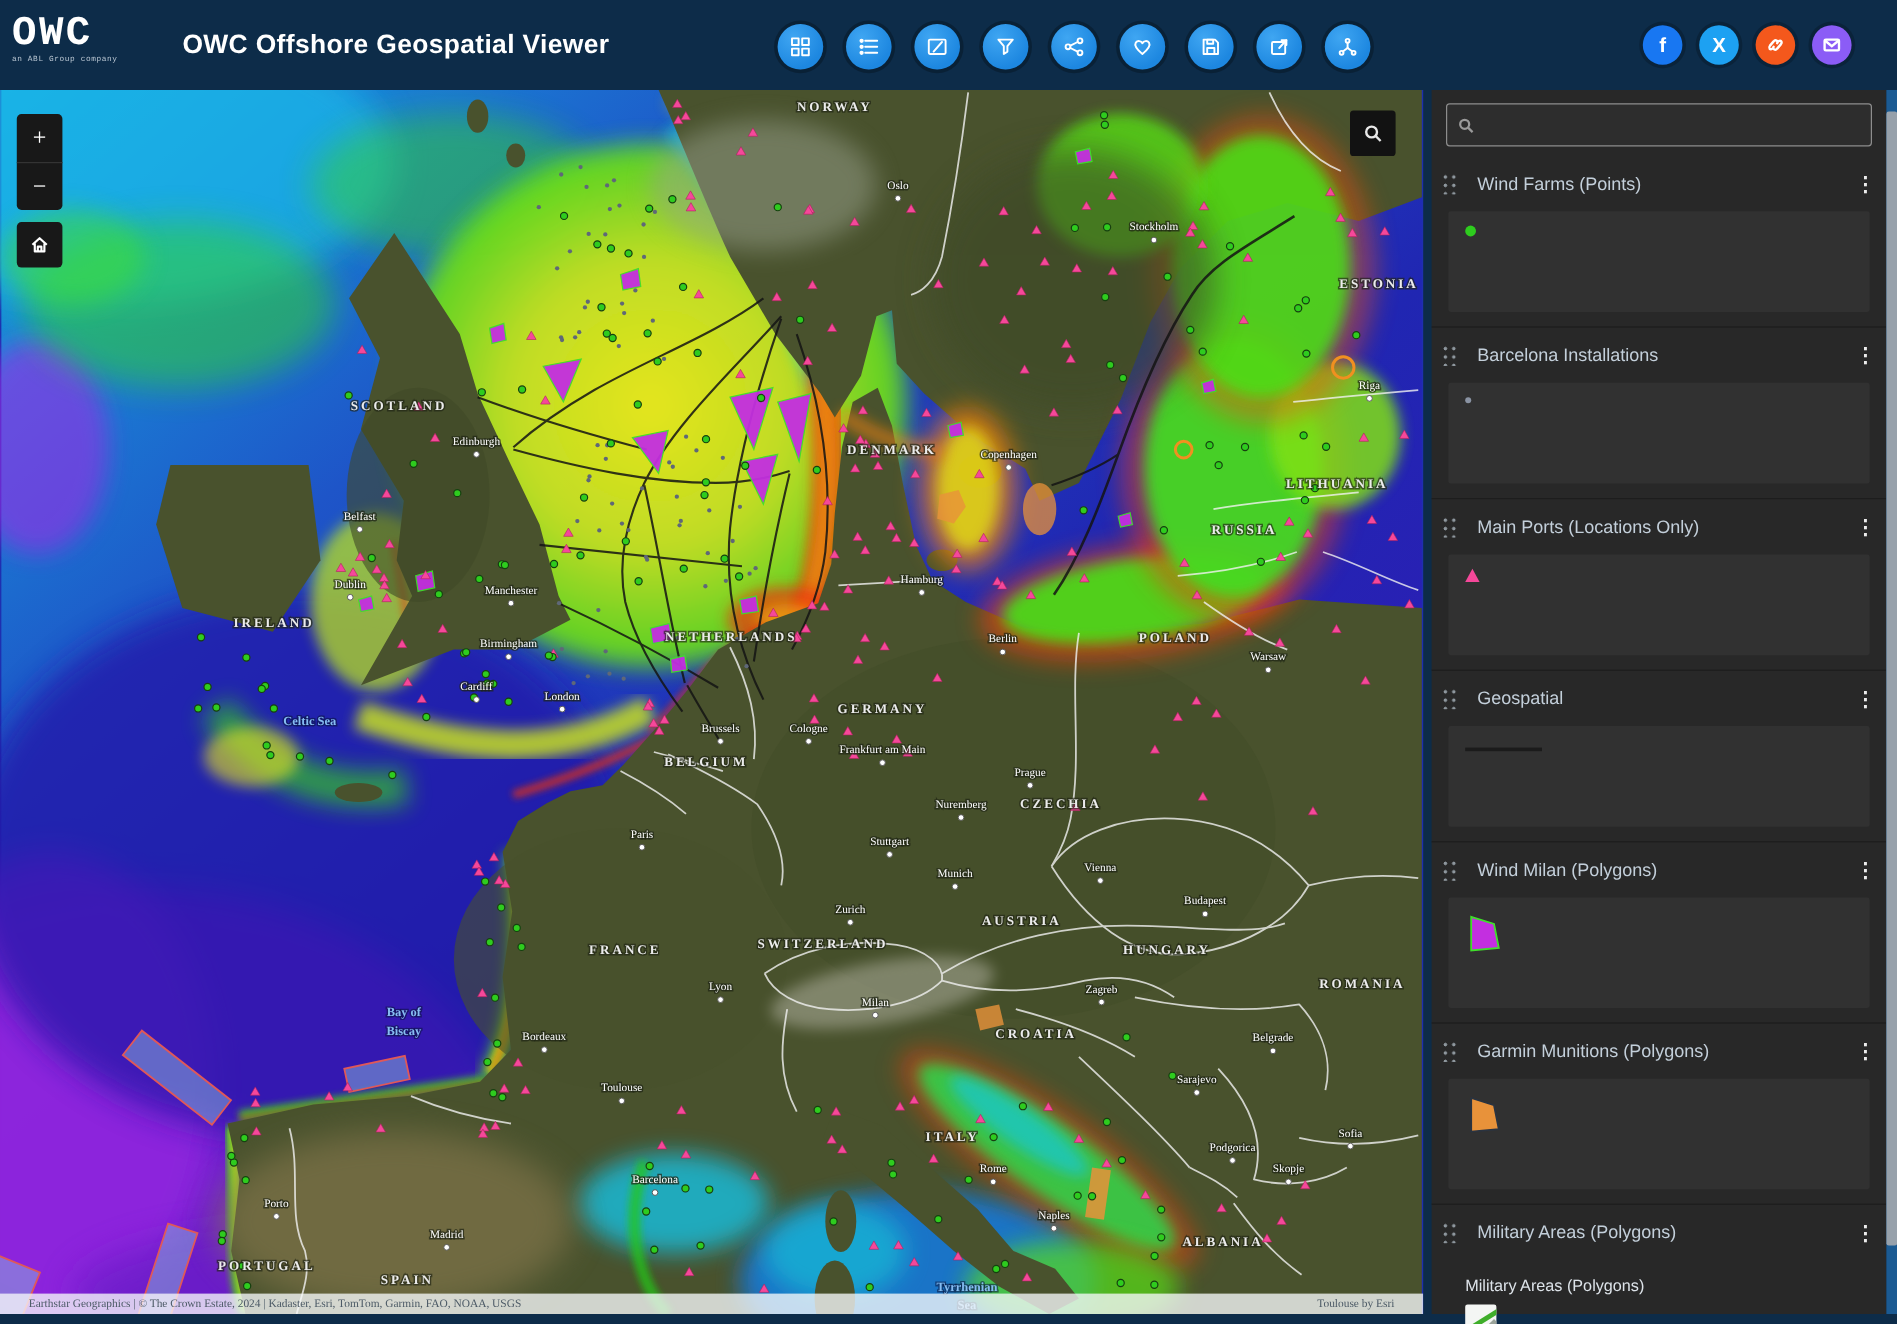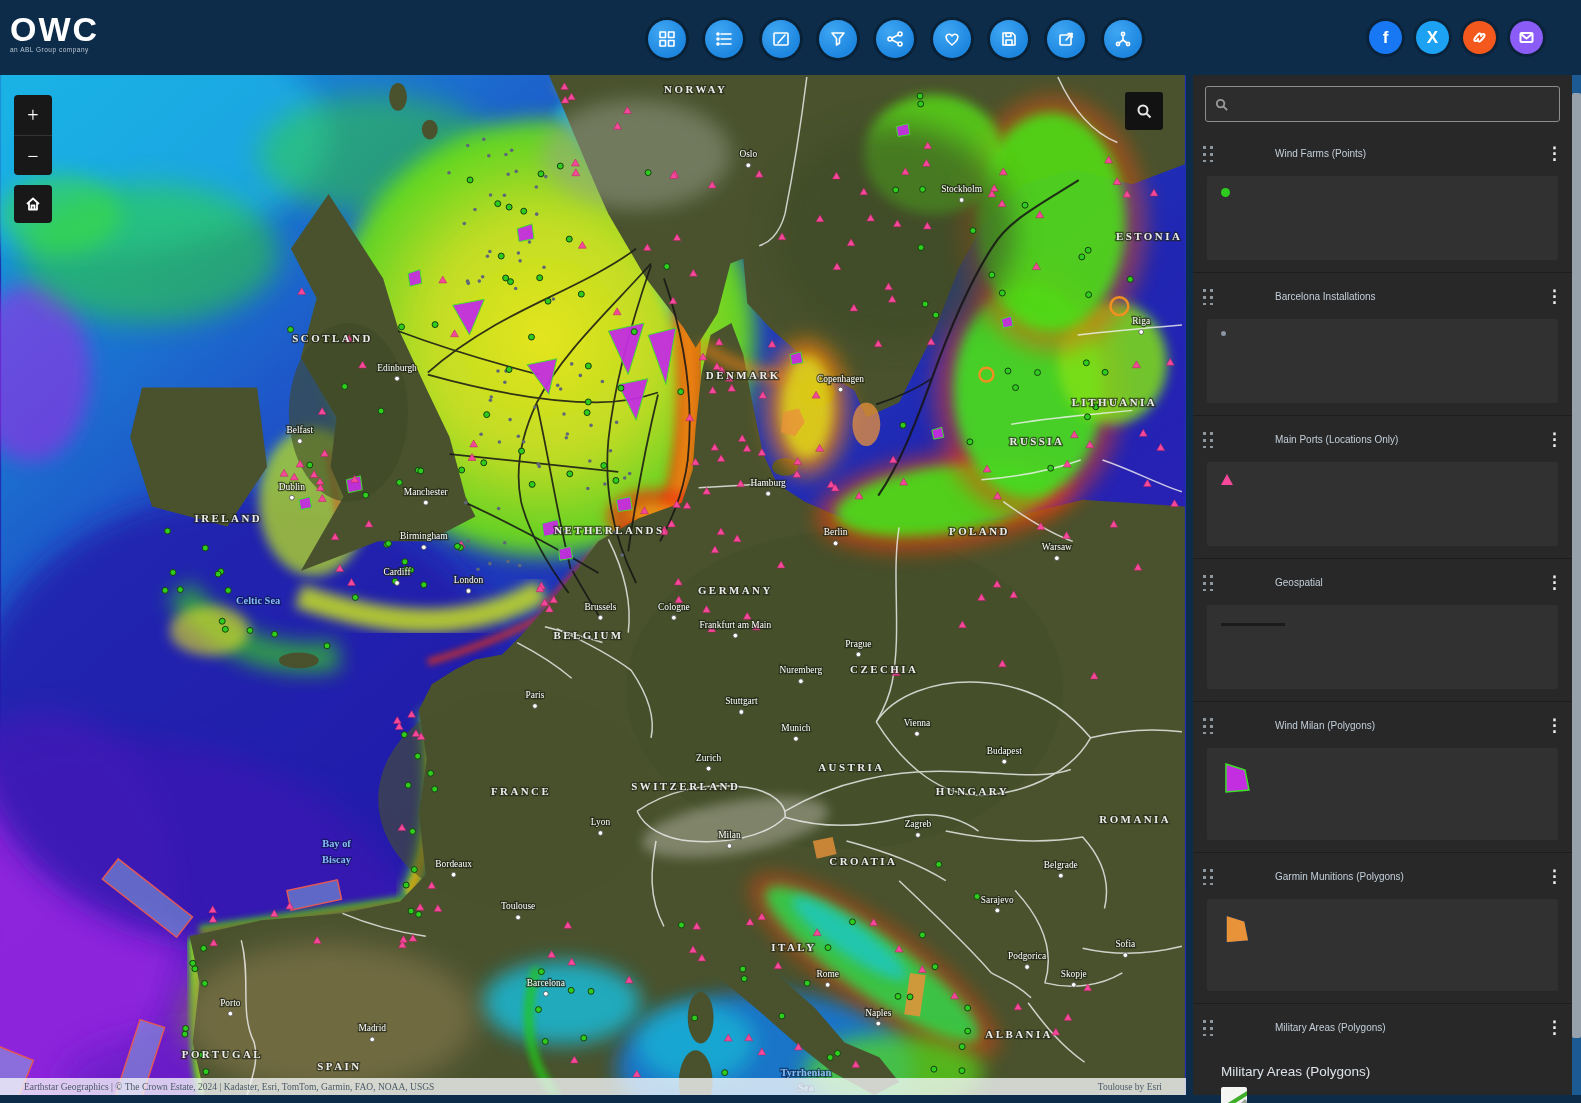--- a/index.html
+++ b/index.html
@@ -1,19 +1,19 @@
 <!DOCTYPE html>
 <html><head>
 <meta charset="utf-8">
 <style>
   html,body{margin:0;padding:0;width:1581px;height:1103px;overflow:hidden;background:#0d2c49;
     font-family:"Liberation Sans",sans-serif;-webkit-font-smoothing:antialiased;}
   
   .header{position:absolute;left:0;top:0;width:1581px;height:75px;background:#0d2c49;z-index:30;}
-  .logo{position:absolute;left:10px;top:14px;width:130px;color:#fff;}
+  .logo{position:absolute;left:10px;top:14px;width:130px;color:#fff;font-family:Liberation Mono, monospace;}
   .logo .word{font-size:34px;font-weight:bold;letter-spacing:2px;line-height:30px;}
   .logo .tag{font-size:6.5px;color:#b9c6d2;letter-spacing:.5px;margin-top:2px;}
   .app-title{position:absolute;left:152px;top:24px;font-size:22px;font-weight:bold;color:#fff;letter-spacing:.3px;}
   .toolbar{position:absolute;left:648px;top:20px;display:flex;gap:19px;}
   .tool-btn{width:38px;height:38px;border-radius:50%;background:radial-gradient(circle at 35% 30%,#3fa6f2,#1d87e0 70%);
     display:flex;align-items:center;justify-content:center;box-shadow:0 0 0 3px rgba(0,0,0,.25);cursor:pointer;}
   .tool-btn svg{width:18px;height:18px;stroke:#fff;fill:none;stroke-width:1.6;stroke-linecap:round;stroke-linejoin:round;}
   .social{position:absolute;right:38px;top:21px;display:flex;gap:14px;}
   .soc-btn{width:33px;height:33px;border-radius:50%;display:flex;align-items:center;justify-content:center;
     color:#fff;font-weight:bold;font-size:17px;cursor:pointer;box-shadow:0 0 0 3px rgba(0,0,0,.2);}
@@ -42,21 +42,21 @@
   .sidebar{position:absolute;left:1193px;top:75px;width:379px;height:1020px;background:#282828;z-index:20;}
   .sb-search{margin:11px 12px 8px 12px;height:34px;background:#2d2d2d;border:1.5px solid #8d8d8d;border-radius:3px;
     display:flex;align-items:center;padding:0 8px;}
   .sb-search svg{width:15px;height:15px;stroke:#9a9a9a;fill:none;stroke-width:2;flex:none;}
   .sb-search input{flex:1;background:transparent;border:none;outline:none;color:#ddd;font-size:13px;margin-left:8px;}
   .layer{border-bottom:1px solid #1d1d1d;}
   .layer-head{height:46px;display:flex;align-items:center;padding:0 10px 0 8px;cursor:pointer;}
   .drag{width:14px;height:18px;margin-right:16px;flex:none;cursor:grab;
     background-image:radial-gradient(circle,#8e979e 1.5px,transparent 1.6px);
     background-size:7px 7px;background-position:0 0;}
-  .layer-title{flex:1;color:#c3cfda;font-size:10px;margin-left:44px;}
+  .layer-title{flex:1;color:#c3cfda;font-size:15px;}
   .kebab{color:#ececec;font-size:17px;font-weight:bold;width:16px;text-align:center;cursor:pointer;letter-spacing:0;}
   .legend{margin:0 14px 12px 14px;background:#313131;border-radius:2px;min-height:64px;padding:12px 0 8px 14px;}
   .sw-dot{width:9px;height:9px;border-radius:50%;}
   .sw-dot-sm{width:5px;height:5px;border-radius:50%;}
   .sw-tri{width:0;height:0;border-left:6px solid transparent;border-right:6px solid transparent;border-bottom:11px solid #f5489a;}
   .sw-line{width:64px;height:3px;background:#1b1b1b;margin-top:6px;}
   .legend svg.swpoly{width:34px;height:34px;}
   .sub-label{color:#dde3e9;font-size:13.5px;margin:2px 0 8px 0;}
   .sw-hatch{width:26px;height:24px;background:#f4f6f4;border-radius:2px;position:relative;overflow:hidden;}
   .sw-hatch i{position:absolute;left:-6px;top:10px;width:46px;height:4px;background:#3fae2a;transform:rotate(-32deg);}
@@ -66,20 +66,21 @@
   .sb-thumb{position:absolute;left:0;top:18px;width:9px;height:945px;background:#97a1ab;border-radius:2px;cursor:pointer;}
 </style>
 </head>
 <body>
 
 <div class="header">
   <div class="logo">
     <div class="word">OWC</div>
     <div class="tag">an ABL Group company</div>
   </div>
+  <div class="app-title">OWC Offshore Geospatial Viewer</div>
 
   <div class="toolbar">
     <div class="tool-btn">
       <svg viewBox="0 0 18 18">
           <rect x="2" y="2" width="5.5" height="5.5"></rect>
           <rect x="10.5" y="2" width="5.5" height="5.5"></rect>
           <rect x="2" y="10.5" width="5.5" height="5.5"></rect>
           <rect x="10.5" y="10.5" width="5.5" height="5.5"></rect>
         </svg>
     </div>

